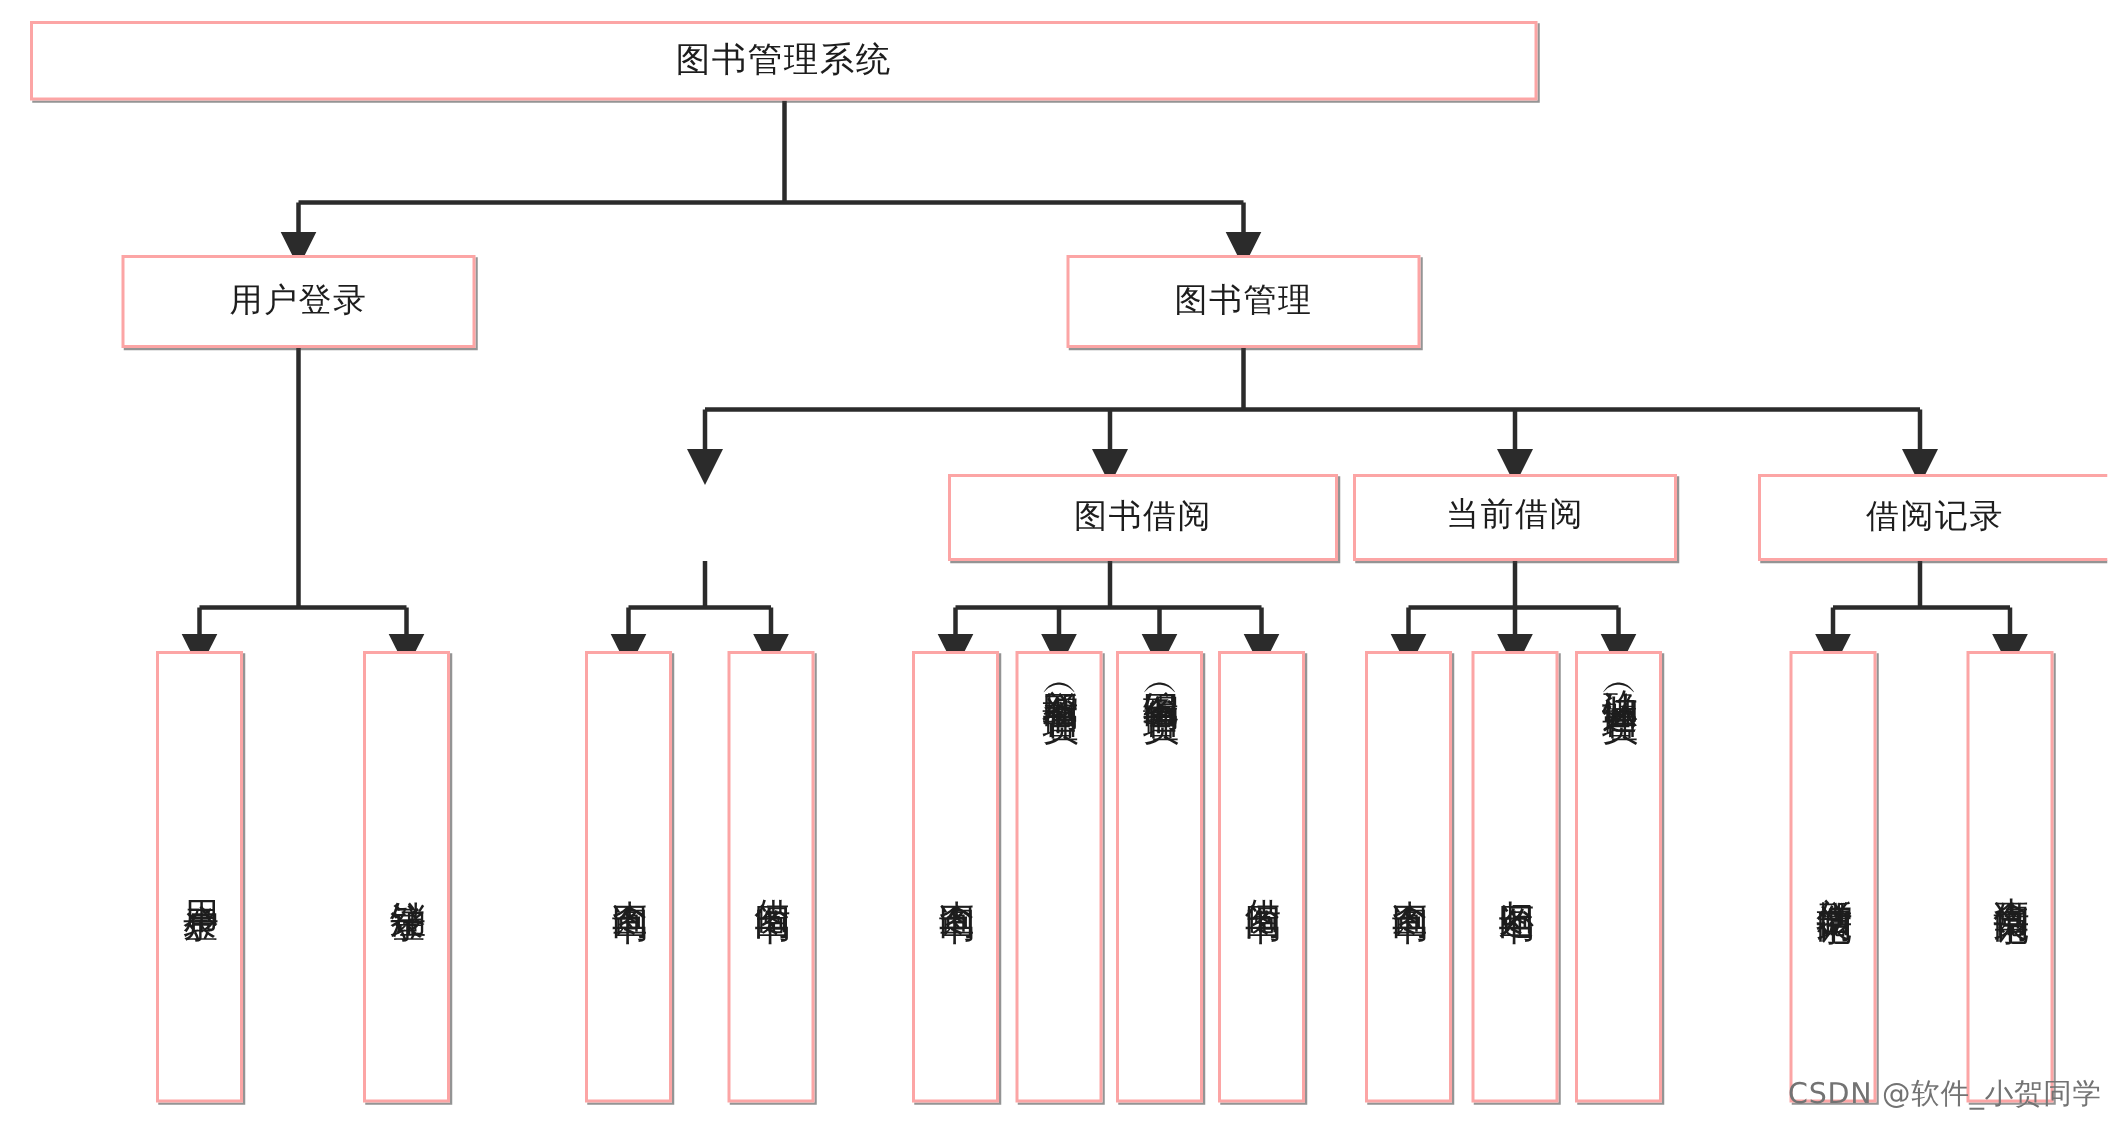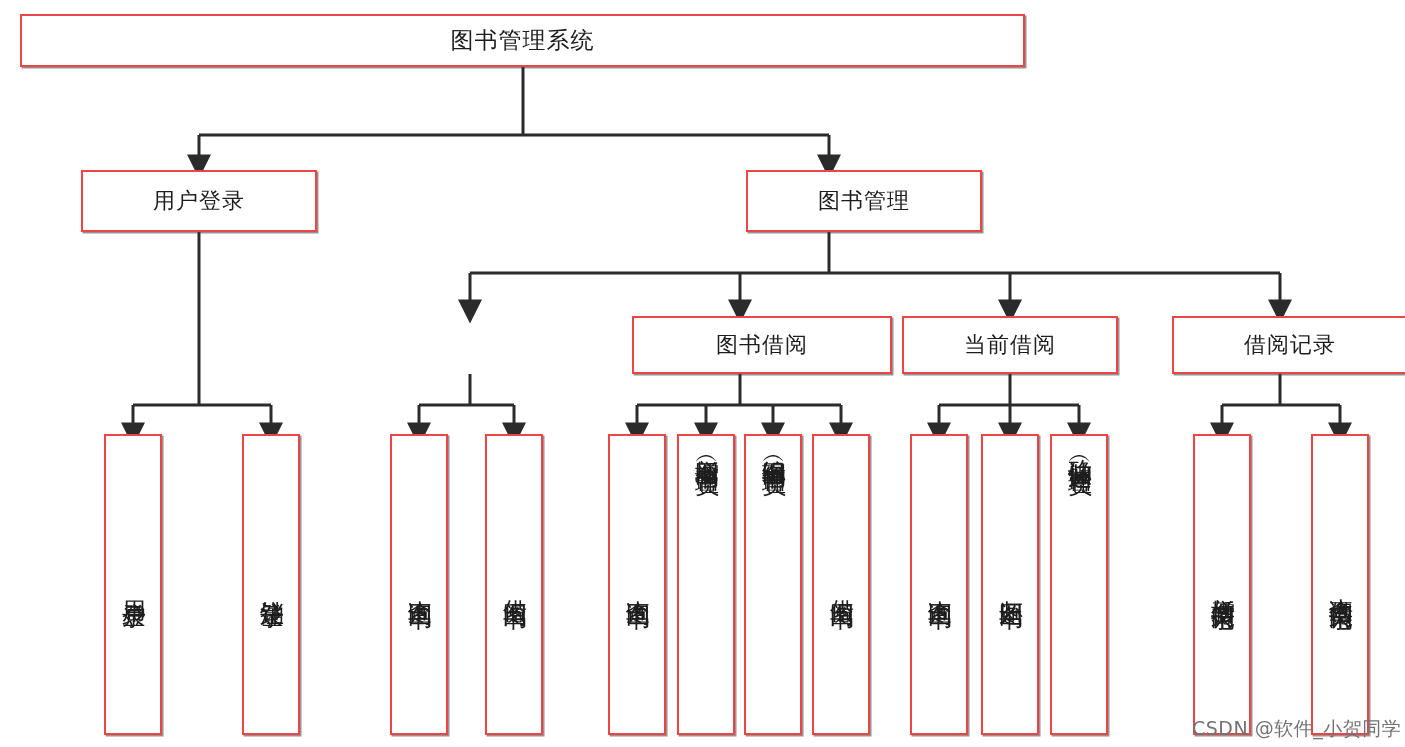--- a/index.html
+++ b/index.html
@@ -23,21 +23,21 @@
     left: 0;
     top: 0;
     width: 1405px;
     height: 747px;
     pointer-events: none;
   }
   .node {
     position: absolute;
     box-sizing: border-box;
     background: #ffffff;
-    border: 2px solid #ef4444;
+    border: 2px solid #fca5a5;
     box-shadow: 1.5px 1.5px 0 rgba(60,60,60,0.55);
     display: flex;
     align-items: center;
     justify-content: center;
     color: #1d1d1d;
   }
   .node .label {
     text-align: center;
     line-height: 1.0;
     letter-spacing: 1px;
@@ -125,28 +125,28 @@
     </g>
   </svg>
 
   <div class="node root" style="left:20px; top:14px; width:1005px; height:53px;">
     <span class="label">图书管理系统</span>
   </div>
 
   <div class="node l2" style="left:81px; top:170px; width:236px; height:62px;">
     <span class="label">用户登录</span>
   </div>
-  <div class="node l2" style="left:711px; top:170px; width:236px; height:62px;margin-left:35px;">
+  <div class="node l2" style="left:711px; top:170px; width:236px; height:62px;">
     <span class="label">图书管理</span>
   </div>
 
   <div class="node l3" style="left:632px; top:316px; width:260px; height:58px;">
     <span class="label">图书借阅</span>
   </div>
-  <div class="node l3" style="left:902px; top:316px; width:216px; height:58px;">
+  <div class="node l3" style="left:902px; top:316px; width:216px; height:58px;font-family:Liberation Mono, monospace;">
     <span class="label">当前借阅</span>
   </div>
   <div class="node l3" style="left:1172px; top:316px; width:236px; height:58px;">
     <span class="label">借阅记录</span>
   </div>
 
   <div class="node leaf" style="left:104px; top:434px; width:58px; height:301px;">
     <span class="label">用户登录</span>
   </div>
   <div class="node leaf" style="left:242px; top:434px; width:58px; height:301px;">

